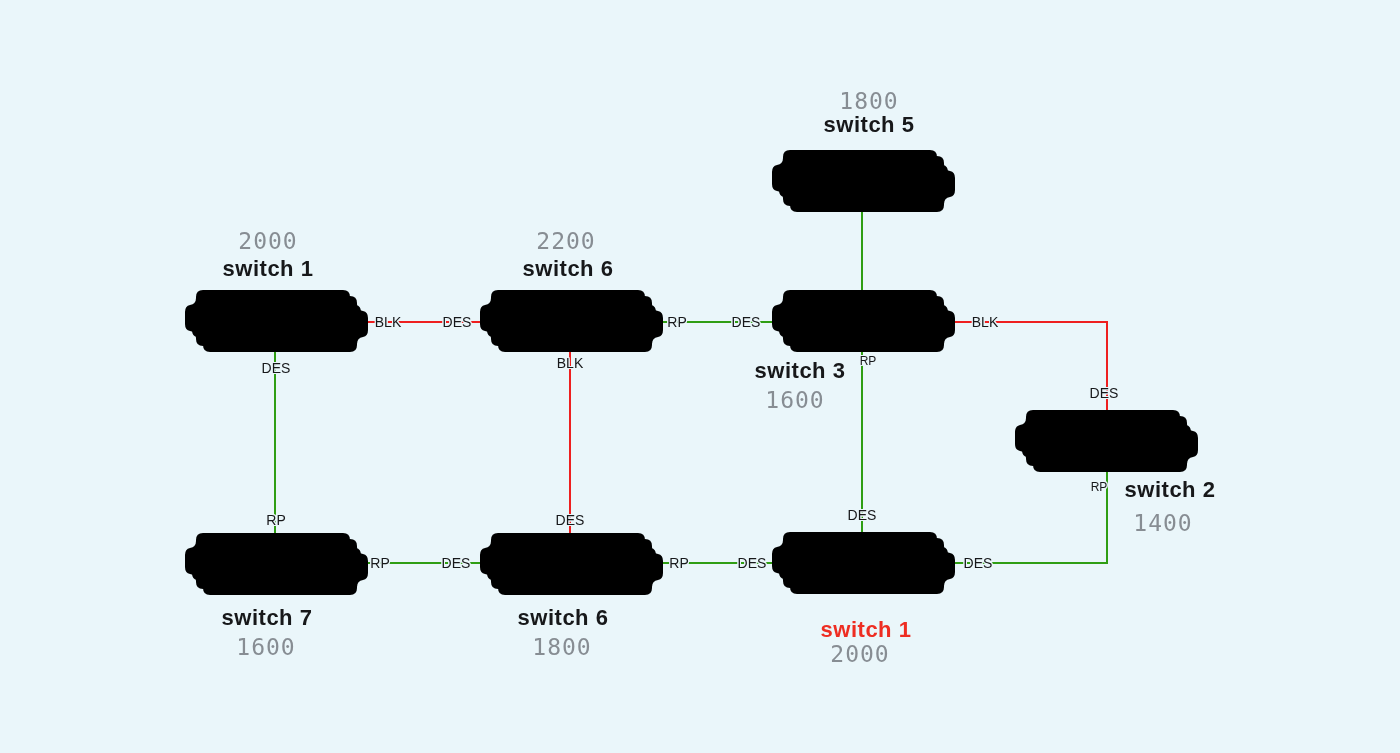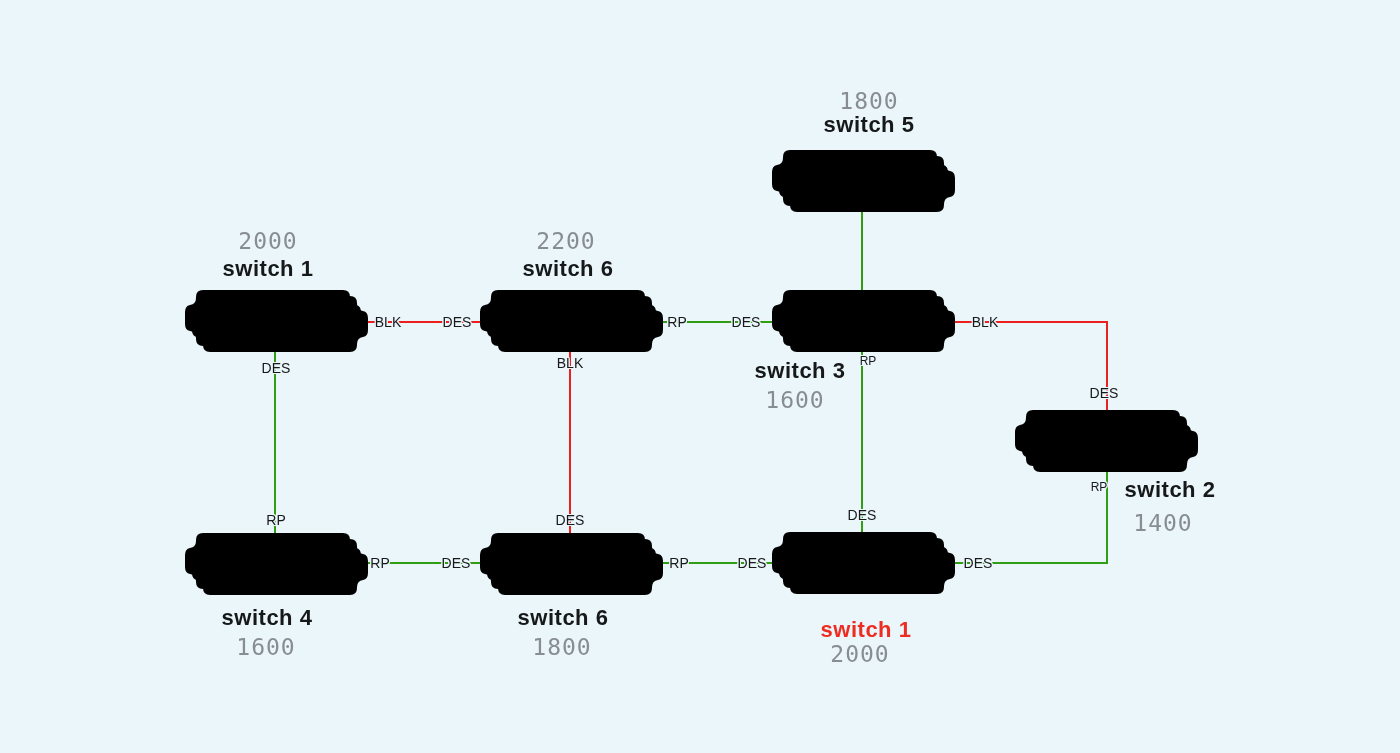--- a/index.html
+++ b/index.html
@@ -140,21 +140,21 @@
 
   <div class="lbl sw-priority" style="left:566px;top:241px">2200</div>
   <div class="lbl sw-name" style="left:568px;top:269px">switch 6</div>
 
   <div class="lbl sw-name" style="left:800px;top:371px">switch 3</div>
   <div class="lbl sw-priority" style="left:795px;top:400px">1600</div>
 
   <div class="lbl sw-name" style="left:1170px;top:490px">switch 2</div>
   <div class="lbl sw-priority" style="left:1163px;top:523px">1400</div>
 
-  <div class="lbl sw-name" style="left:267px;top:618px">switch 4</div>
+  <div class="lbl sw-name" style="left:267px;top:618px">switch 7</div>
   <div class="lbl sw-priority" style="left:266px;top:647px">1600</div>
 
   <div class="lbl sw-name" style="left:563px;top:618px">switch 6</div>
   <div class="lbl sw-priority" style="left:562px;top:647px">1800</div>
 
   <div class="lbl sw-name root" style="left:866px;top:630px">switch 1</div>
   <div class="lbl sw-priority" style="left:860px;top:654px">2000</div>
 
   <div class="lbl port" style="left:388px;top:322px">BLK</div>
   <div class="lbl port" style="left:457px;top:322px">DES</div>

